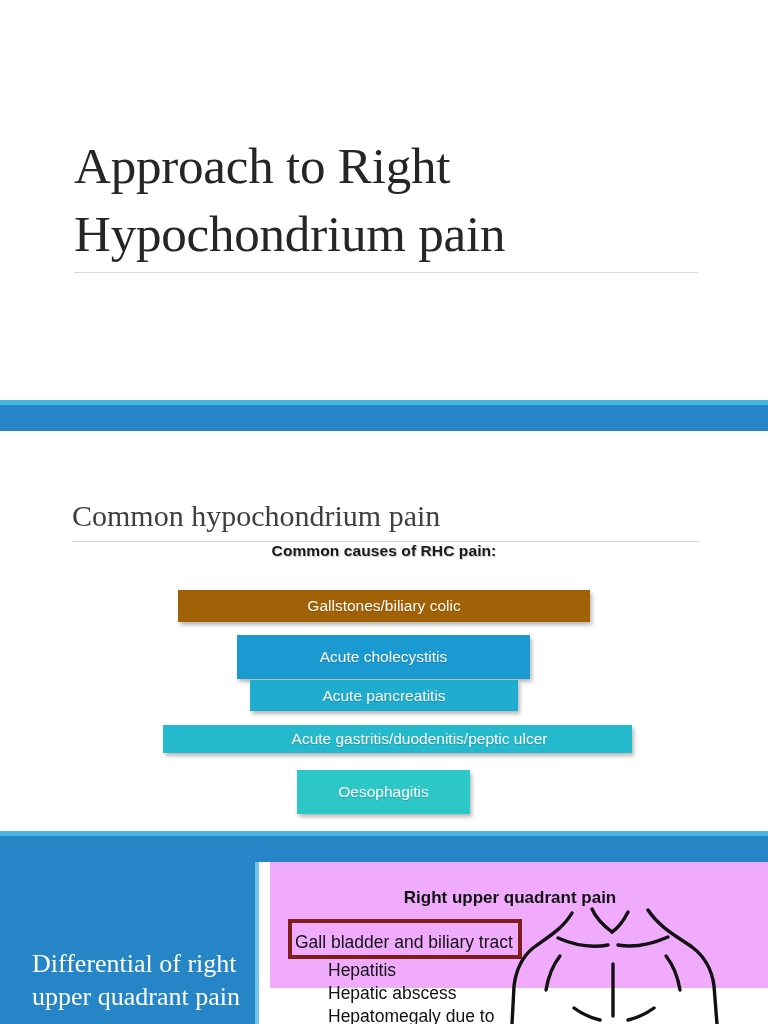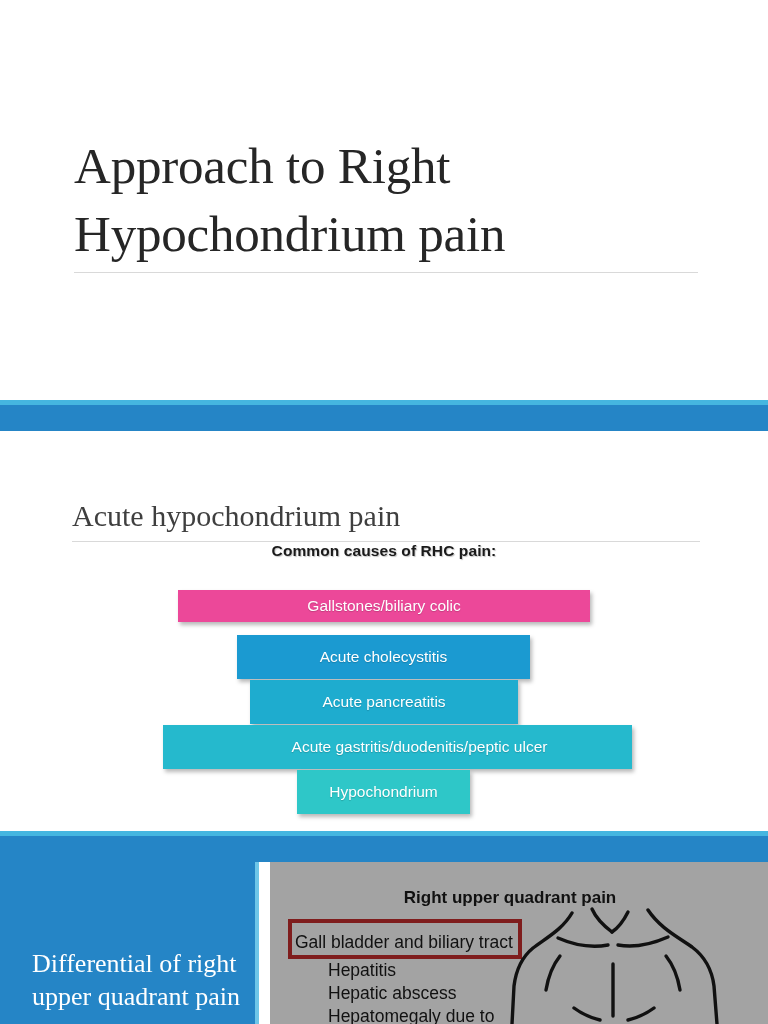--- a/index.html
+++ b/index.html
@@ -83,22 +83,22 @@
     background:#6ec6e8;
   }
   .diff-side-title {
     position:absolute; left:32px; top:85px; width:215px;
     font-family:"Liberation Serif", serif;
     font-size:26px;
     line-height:1.27;
     color:#ffffff;
   }
   .diff-body {
-    position:absolute; left:270px; top:0; right:0; height:162px;
-    background:#a3a3a3;
+    position:absolute; left:270px; top:0; right:0; height:126px;
+    background:#f0abfc;
   }
   .dx-title {
     position:absolute; left:0; top:26px; width:480px;
     text-align:center;
     font-size:17px;
     font-weight:bold;
     color:#111111;
   }
   .dx-list {
     position:absolute; left:22px; top:57px;
@@ -129,38 +129,38 @@
   </div>
   <div class="title-rule"></div>
 </section>
 
 <div class="band" id="band-1">
   <div class="band-thin"></div>
   <div class="band-thick"></div>
 </div>
 
 <section class="page" id="slide-funnel">
-  <div class="sec-head">Acute hypochondrium pain</div>
+  <div class="sec-head">Common hypochondrium pain</div>
   <div class="sec-rule"></div>
   <div class="funnel-caption">Common causes of RHC pain:</div>
   <div class="funnel" id="funnel-chart">
-      <div class="fbar" style="left: 178px; top: 0px; width: 412px; height: 32px; background: #ec4899;">
+      <div class="fbar" style="left: 178px; top: 0px; width: 412px; height: 32px; background: #a16207;">
         <span>Gallstones/biliary colic</span>
       </div>
       <div class="fbar" style="left: 237px; top: 45px; width: 293px; height: 44px; background: rgb(27, 154, 209);">
         <span>Acute cholecystitis</span>
       </div>
-      <div class="fbar" style="left: 250px; top: 90px; width: 268px; height: 44px; background: rgb(30, 172, 207);">
+      <div class="fbar" style="left: 250px; top: 90px; width: 268px; height: 31px; background: rgb(30, 172, 207);">
         <span>Acute pancreatitis</span>
       </div>
-      <div class="fbar" style="left: 163px; top: 135px; width: 469px; height: 44px; background: rgb(37, 185, 205); padding-left: 44px;">
+      <div class="fbar" style="left: 163px; top: 135px; width: 469px; height: 28px; background: rgb(37, 185, 205); padding-left: 44px;">
         <span>Acute gastritis/duodenitis/peptic ulcer</span>
       </div>
       <div class="fbar" style="left: 297px; top: 180px; width: 173px; height: 44px; background: rgb(46, 199, 200);">
-        <span>Hypochondrium</span>
+        <span>Oesophagitis</span>
       </div>
     </div>
 </section>
 
 <div class="band" id="band-2">
   <div class="band-thin"></div>
   <div class="band-thick"></div>
 </div>
 
 <section class="page" id="slide-diff">

